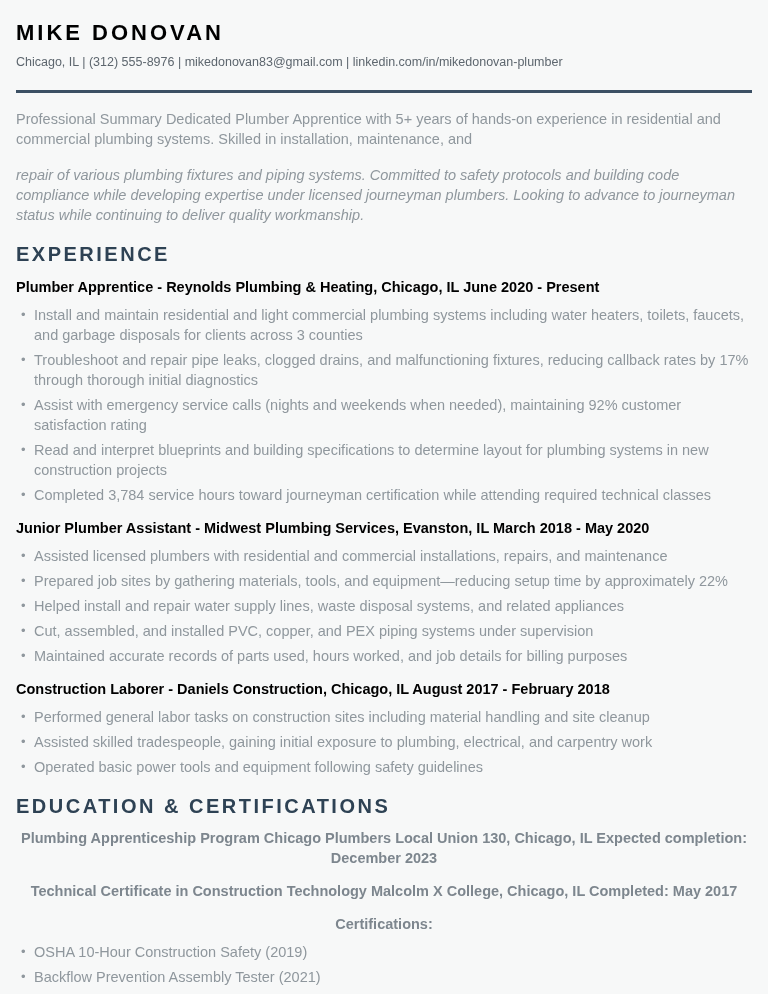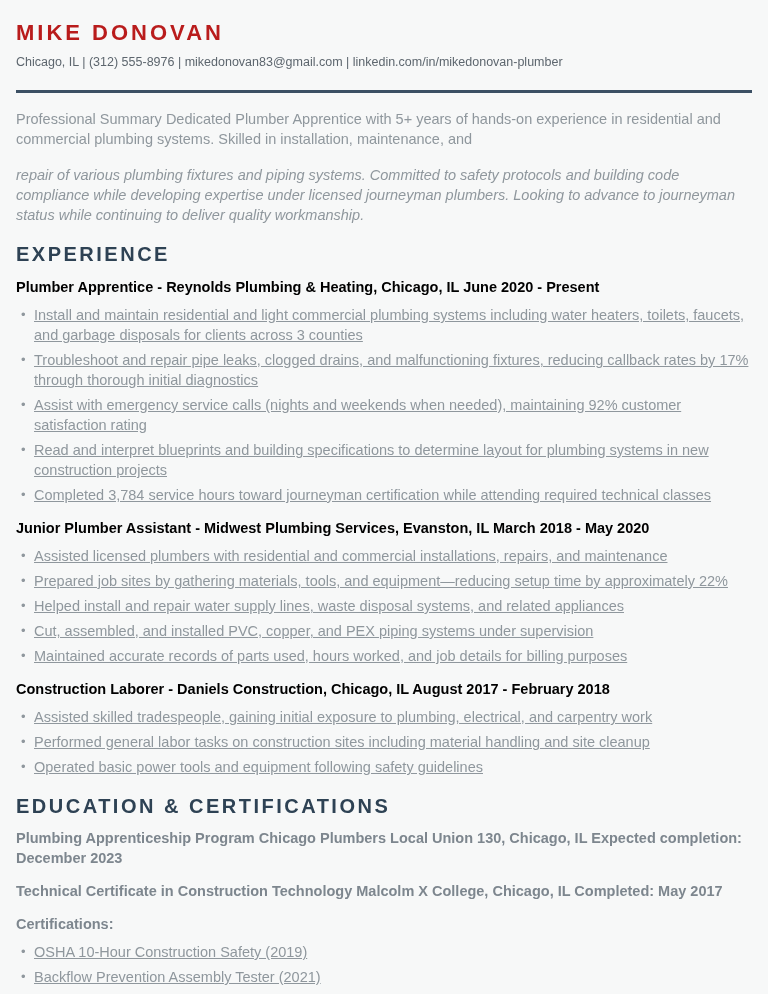--- a/index.html
+++ b/index.html
@@ -11,21 +11,21 @@
     font-family: "Liberation Sans", sans-serif;
   }
   .page { padding: 20px 16px 0 16px; }
 
   .name {
     margin: 0;
     font-size: 22px;
     line-height: 26px;
     font-weight: bold;
     letter-spacing: 3px;
-    color: #b91c1c;
+    color: #000000;
   }
   .contact {
     margin-top: 9px;
     font-size: 12.5px;
     line-height: 15px;
     color: #5d666e;
   }
   .divider {
     margin: 20px 0 0 0;
     border: none;
@@ -61,37 +61,37 @@
     margin: 8px 0 0 0;
     padding: 0 0 0 18px;
     list-style: none;
   }
   ul.bullets li {
     position: relative;
     margin: 0 0 5px 0;
     font-size: 14.5px;
     line-height: 20px;
     color: #8f979d;
-    text-decoration: underline;
   }
   ul.bullets li::before {
     content: "\2022";
     position: absolute;
     left: -13px;
     top: 0;
     color: #8f979d;
     font-size: 13px;
   }
 
   .edu-entry {
     margin: 13px 0 0 0;
     font-size: 14.5px;
     line-height: 20px;
     font-weight: bold;
     color: #7d868e;
+    text-align: center;
   }
   .edu-entry.first { margin-top: 12px; }
 </style>
 </head>
 <body>
 
 <div class="page">
 
   <h1 class="name">MIKE DONOVAN</h1>
   <div class="contact">Chicago, IL | (312) 555-8976 | mikedonovan83@gmail.com | linkedin.com/in/mikedonovan-plumber</div>
@@ -115,22 +115,22 @@
   <ul class="bullets">
     <li>Assisted licensed plumbers with residential and commercial installations, repairs, and maintenance</li>
     <li>Prepared job sites by gathering materials, tools, and equipment—reducing setup time by approximately 22%</li>
     <li>Helped install and repair water supply lines, waste disposal systems, and related appliances</li>
     <li>Cut, assembled, and installed PVC, copper, and PEX piping systems under supervision</li>
     <li>Maintained accurate records of parts used, hours worked, and job details for billing purposes</li>
   </ul>
 
   <h3 class="job-title">Construction Laborer - Daniels Construction, Chicago, IL August 2017 - February 2018</h3>
   <ul class="bullets">
+    <li>Performed general labor tasks on construction sites including material handling and site cleanup</li>
     <li>Assisted skilled tradespeople, gaining initial exposure to plumbing, electrical, and carpentry work</li>
-    <li>Performed general labor tasks on construction sites including material handling and site cleanup</li>
     <li>Operated basic power tools and equipment following safety guidelines</li>
   </ul>
 
   <h2 class="section-heading">EDUCATION &amp; CERTIFICATIONS</h2>
 
   <p class="edu-entry first">Plumbing Apprenticeship Program Chicago Plumbers Local Union 130, Chicago, IL Expected completion: December 2023</p>
   <p class="edu-entry">Technical Certificate in Construction Technology Malcolm X College, Chicago, IL Completed: May 2017</p>
   <p class="edu-entry">Certifications:</p>
 
   <ul class="bullets">

